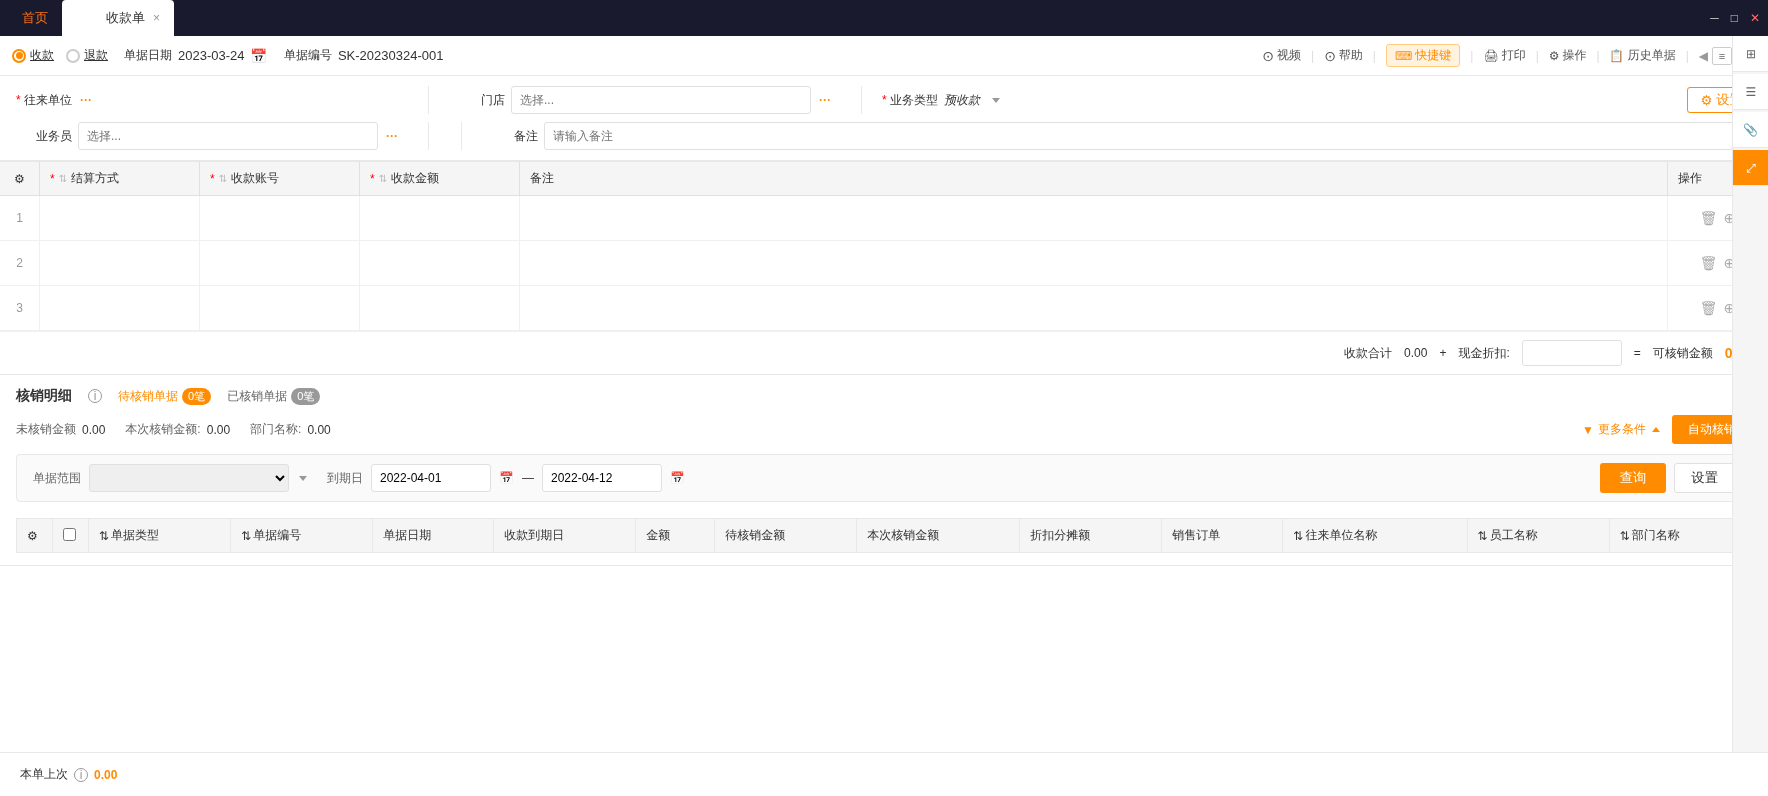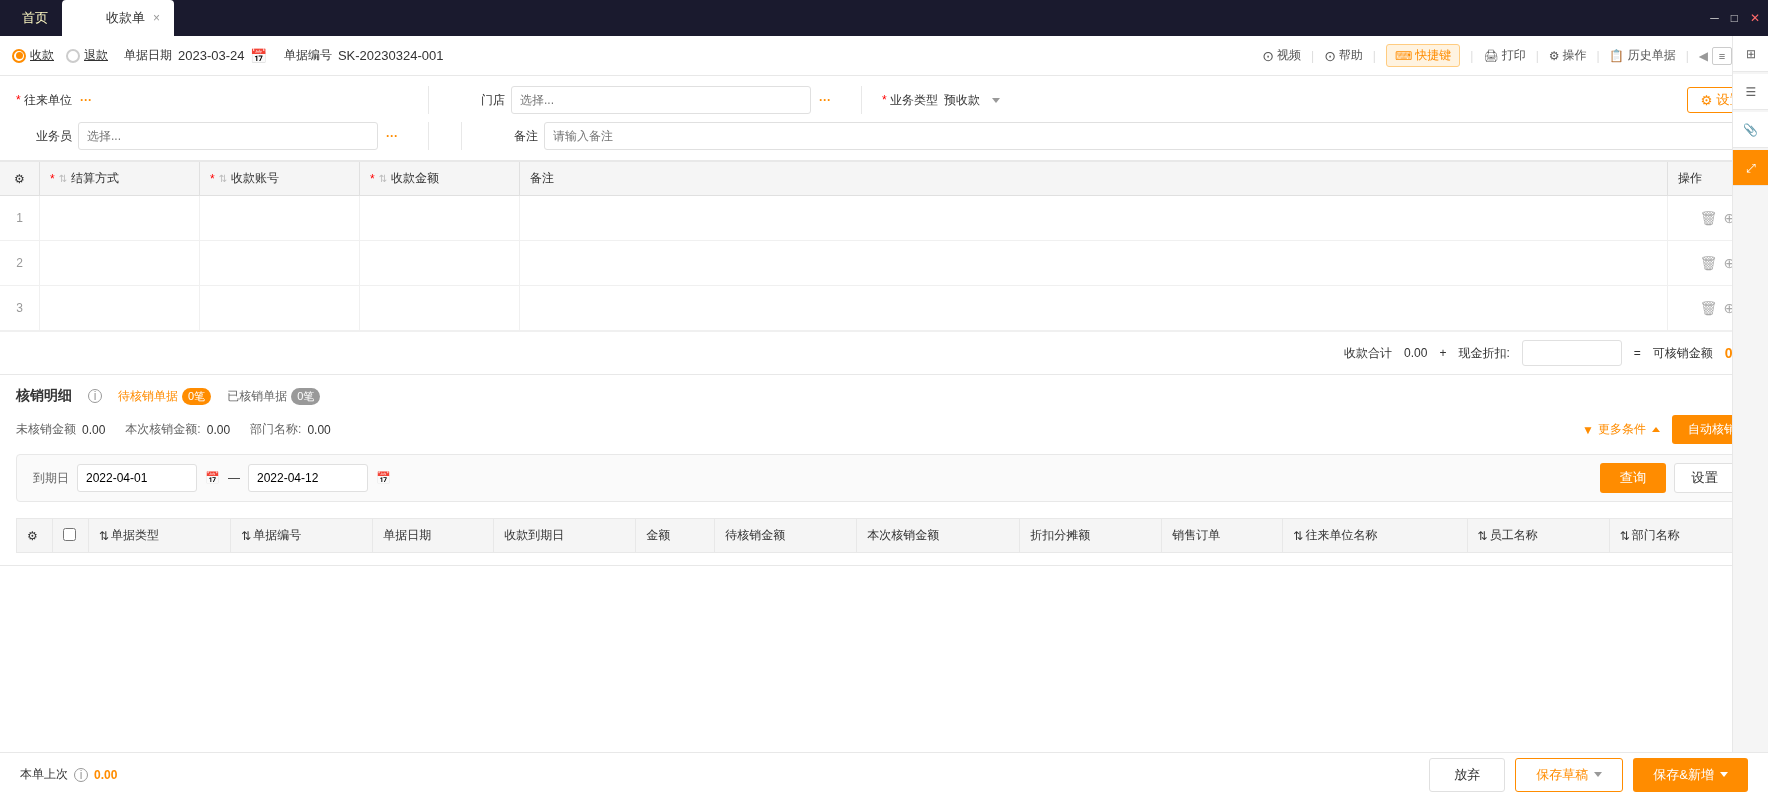--- a/index.html
+++ b/index.html
@@ -5,21 +5,21 @@
     * { box-sizing: border-box; margin: 0; padding: 0; }
     body { font-family: 'Microsoft YaHei', Arial, sans-serif; font-size: 12px; background: #f0f0f0; color: #333; width: 1768px; height: 796px; overflow: hidden; }
 
     
     .top-nav {
       display: flex; align-items: center; background: #1a1a2e; height: 36px; padding: 0 8px;
     }
     .nav-tab {
       padding: 0 14px; height: 36px; display: flex; align-items: center; cursor: pointer; color: #ccc; font-size: 13px;
     }
-    .nav-tab.home { color: #fef9c3; background: transparent; }
+    .nav-tab.home { color: #f97316; background: transparent; }
     .nav-tab.active { background: #fff; color: #333; border-radius: 4px 4px 0 0; padding-left: 44px; }
     .nav-tab .close-icon { margin-left: 8px; color: #999; font-size: 12px; cursor: pointer; }
     .top-right { margin-left: auto; display: flex; align-items: center; gap: 12px; color: #ccc; }
     .top-right span { cursor: pointer; }
 
     
     .main-content {
       background: #fff; margin: 0; height: calc(796px - 36px); overflow-y: auto; overflow-x: hidden;
     }
 
@@ -243,21 +243,21 @@
 
       <div class="field-group" style="max-width: 400px;">
         <span class="field-label">门店</span>
         <input class="field-input" type="text" style="max-width: 300px;" placeholder="选择...">
         <span class="field-ellipsis">···</span>
       </div>
       <div class="field-divider"></div>
 
       <div class="field-group">
         <span class="field-label required">业务类型</span>
-        <span style="margin-right:4px;">预收款</span>
+        <span style="margin-right:4px;font-style:italic;">预收款</span>
         <span class="dropdown-arrow"><span class="chevron-icon"></span></span>
       </div>
       <div style="margin-left: auto;">
         <button class="btn-settings">
           <span>⚙</span>
           <span>设置</span>
         </button>
       </div>
     </div>
     <div class="form-row">
@@ -412,20 +412,27 @@
         <div class="btn-more-conditions">
           <span>▼</span>
           <span>更多条件</span>
           <span class="chevron-icon chevron-up" style="border-bottom-color: #ff8c00;"></span>
         </div>
         <button class="btn-auto-verify">自动核销</button>
       </div>
     </div>
 
     <div class="filter-row">
+      <div class="filter-field">
+        <span class="filter-label">单据范围</span>
+        <select class="filter-select">
+          <option value=""></option>
+        </select>
+        <span class="chevron-icon"></span>
+      </div>
       <div class="filter-date-range">
         <span class="filter-label">到期日</span>
         <input class="filter-date" type="text" value="2022-04-01" style="">
         <span class="date-icon">📅</span>
         <span>—</span>
         <input class="filter-date" type="text" value="2022-04-12" style="">
         <span class="date-icon">📅</span>
       </div>
       <div class="filter-actions">
         <button class="btn-query">查询</button>
@@ -486,31 +493,20 @@
   </div>
 
 </div>
 
 <div class="bottom-bar">
   <div class="bottom-info">
     <span>本单上次</span>
     <i class="info-icon">i</i>
     <span class="bottom-value">0.00</span>
   </div>
-  <div class="bottom-actions">
-    <button class="btn-abandon">放弃</button>
-    <button class="btn-save-draft">
-      <span>保存草稿</span>
-      <span class="chevron-icon"></span>
-    </button>
-    <button class="btn-save-new">
-      <span>保存&amp;新增</span>
-      <span class="chevron-icon" style="border-top-color:#fff;"></span>
-    </button>
-  </div>
 </div>
 
 <div class="right-panel">
   <div class="right-panel-item">
     <span>⊞</span>
   </div>
   <div class="right-panel-item">
     <span>☰</span>
   </div>
   <div class="right-panel-item">

